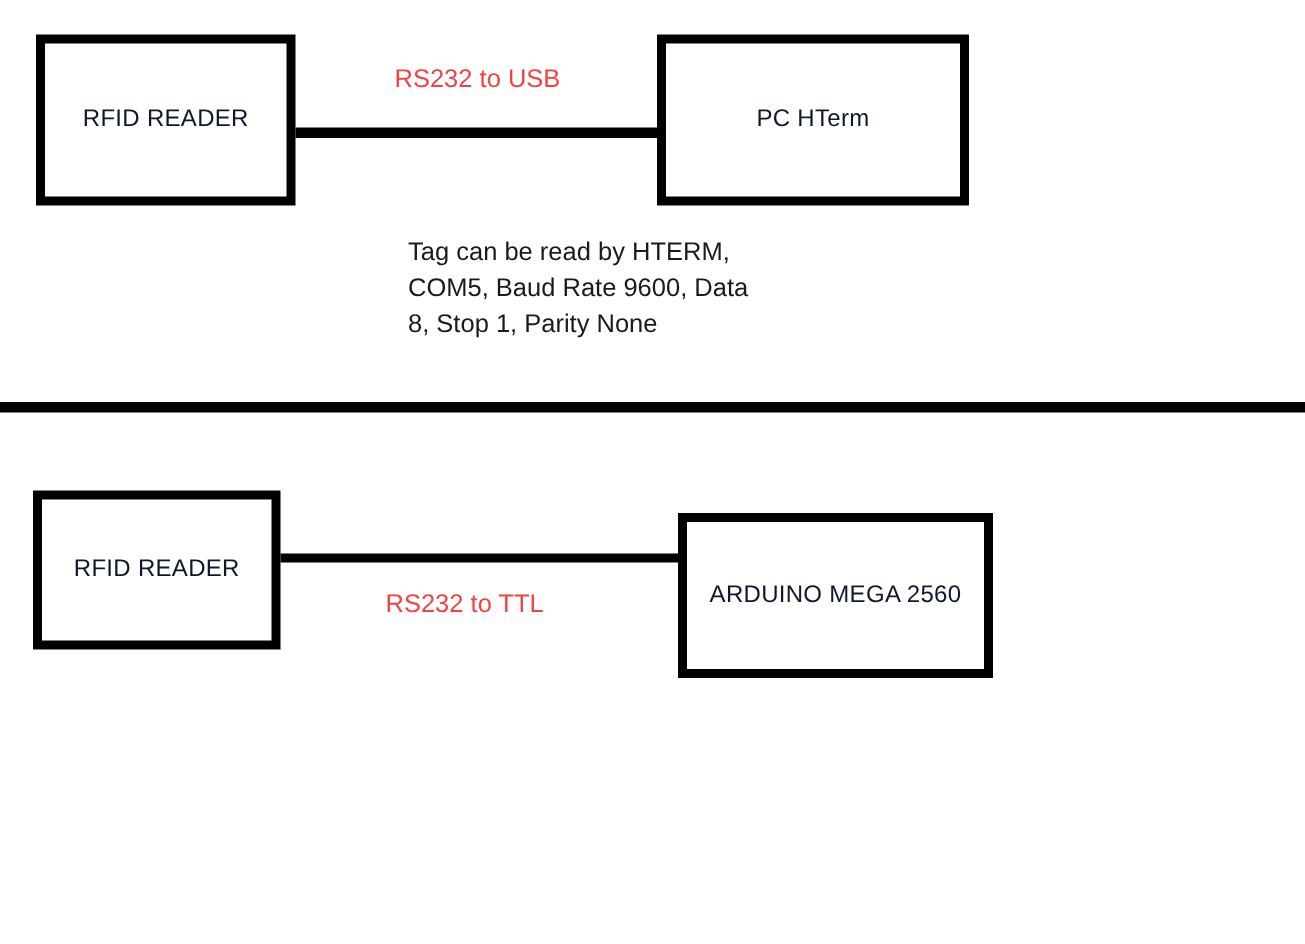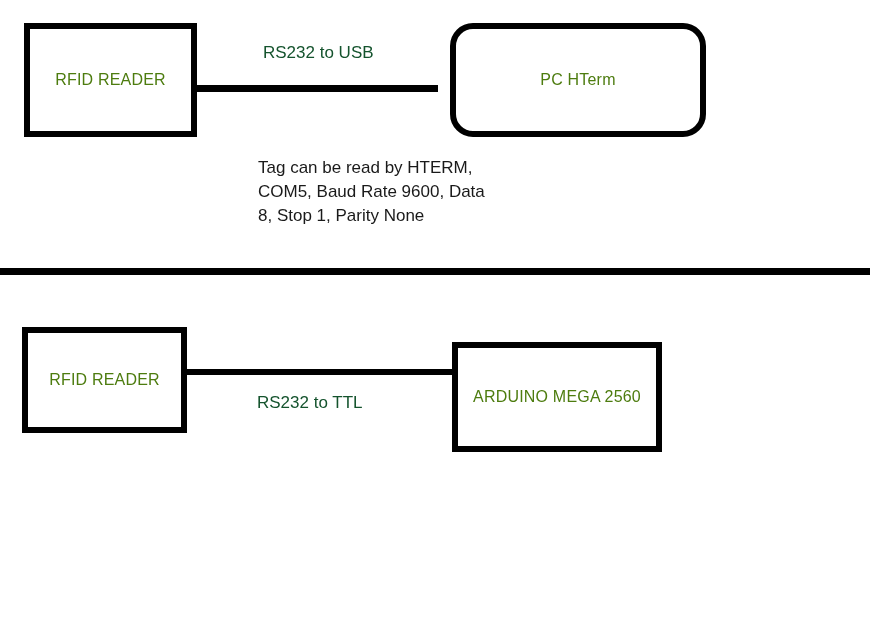--- a/index.html
+++ b/index.html
@@ -24,24 +24,24 @@
   .node-box {
     position: absolute;
     border: 6px solid #000000;
     box-sizing: border-box;
     background: #ffffff;
     display: flex;
     align-items: center;
     justify-content: center;
     font-size: 16px;
     letter-spacing: 0.2px;
-    color: #4d7c0f;
+    color: #0f172a;
   }
   .box-rfid-top    { left: 24px;  top: 23px;  width: 173px; height: 114px; }
-  .box-pc-hterm    { left: 450px; top: 23px;  width: 256px; height: 114px; border-radius: 23px; }
+  .box-pc-hterm    { left: 438px; top: 23px;  width: 208px; height: 114px; }
   .box-rfid-bottom { left: 22px;  top: 327px; width: 165px; height: 106px; }
   .box-arduino     { left: 452px; top: 318px; width: 210px; height: 110px; margin-top: 24px; }
 
   .connector {
     position: absolute;
     background: #000000;
   }
   .connector-top    { left: 197px; top: 85px;  width: 241px; height: 7px; }
   .connector-bottom { left: 187px; top: 369px; width: 265px; height: 6px; }
 
@@ -50,34 +50,34 @@
     left: 0;
     top: 268px;
     width: 870px;
     height: 7px;
     background: #000000;
   }
 
   .link-label {
     position: absolute;
     font-size: 17px;
-    color: #14532d;
+    color: #ef4444;
     white-space: nowrap;
   }
   .link-label-top    { left: 263px; top: 43px;  }
   .link-label-bottom { left: 257px; top: 393px; }
 
   .note {
     position: absolute;
     font-size: 17px;
     line-height: 24px;
     color: #1a1a1a;
     white-space: pre-line;
   }
-  .note-top    { left: 258px; top: 156px; }
+  .note-top    { left: 272px; top: 156px; }
   .note-bottom { left: 294px; top: 462px; }
 </style>
 </head>
 <body>
 
 <div class="canvas">
 
   <div class="node-box box-rfid-top">
     <span>RFID READER</span>
   </div>

